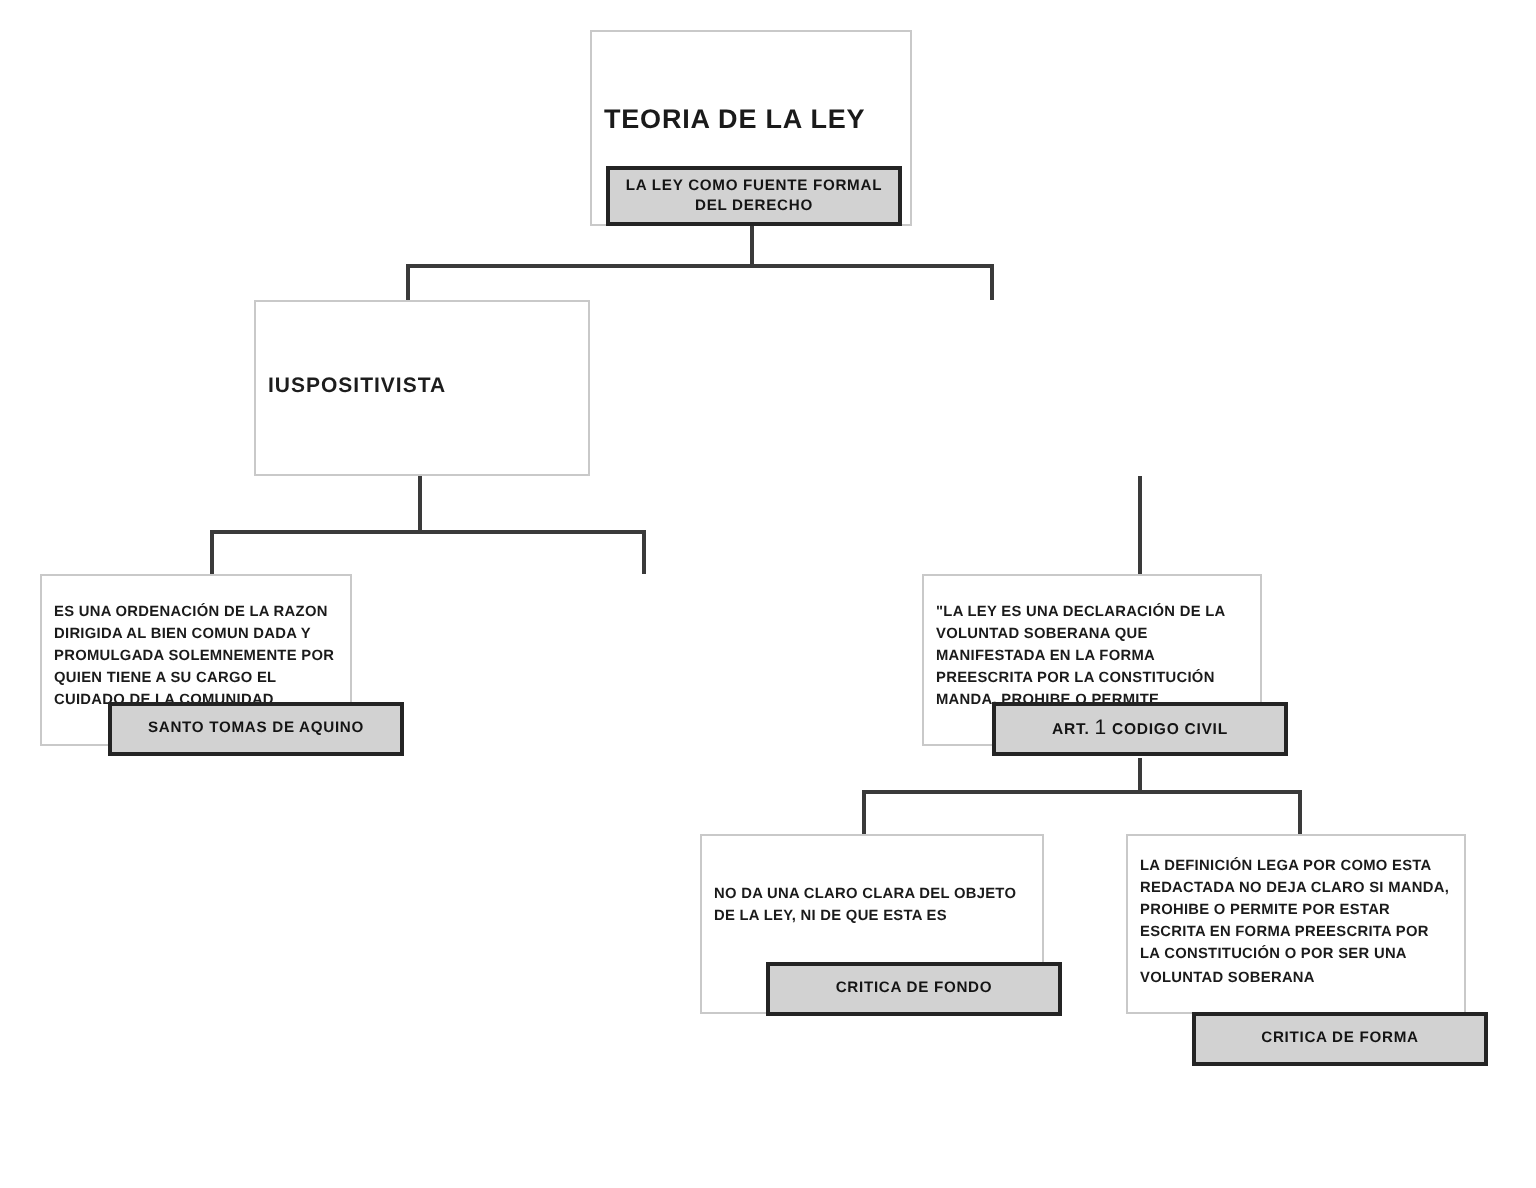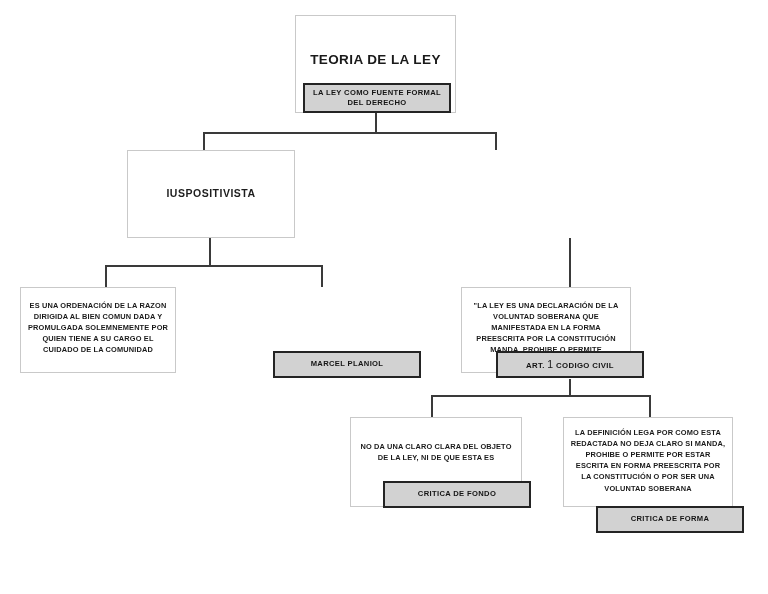--- a/index.html
+++ b/index.html
@@ -21,21 +21,20 @@
     background: #ffffff;
     border: 1px solid #c9c9c9;
     box-sizing: border-box;
     display: flex;
     align-items: flex-start;
     justify-content: center;
   }
   .wbox.center-v { align-items: center; }
 
   .wbox-text {
-    text-align: center;
     color: #161616;
     line-height: 1.32;
     letter-spacing: 0.1px;
     padding: 0 6px;
     box-sizing: border-box;
     width: 100%;
   }
 
   .title-text {
     font-size: 13.5px;
@@ -128,24 +127,24 @@
   </div>
 
   <div class="wbox center-v" style="left:127px; top:150px; width:168px; height:88px;">
     <div class="wbox-text mid-text">IUSPOSITIVISTA</div>
   </div>
 
 
   <div class="wbox" style="left:20px; top:287px; width:156px; height:86px;">
     <div class="wbox-text desc-text" style="margin-top:12px;">ES UNA ORDENACIÓN DE LA RAZON DIRIGIDA AL BIEN COMUN DADA Y PROMULGADA SOLEMNEMENTE POR QUIEN TIENE A SU CARGO EL CUIDADO DE LA COMUNIDAD</div>
   </div>
+  <div class="gbox" style="left:54px; top:351px; width:148px; height:27px;">
+    <div class="gbox-text">SANTO TOMAS DE AQUINO</div>
+  </div>
 
-  <div class="gbox" style="left:273px; top:351px; width:148px; height:27px;">
-    <div class="gbox-text">MARCEL PLANIOL</div>
-  </div>
 
   <div class="wbox" style="left:461px; top:287px; width:170px; height:86px;">
     <div class="wbox-text desc-text" style="margin-top:12px;">"LA LEY ES UNA DECLARACIÓN DE LA VOLUNTAD SOBERANA QUE MANIFESTADA EN LA FORMA PREESCRITA POR LA CONSTITUCIÓN MANDA, PROHIBE O PERMITE</div>
   </div>
   <div class="gbox" style="left:496px; top:351px; width:148px; height:27px;">
     <div class="gbox-text art"><span>ART. </span><span class="big">1</span><span> CODIGO CIVIL</span></div>
   </div>
 
   <div class="wbox" style="left:350px; top:417px; width:172px; height:90px;">
     <div class="wbox-text desc-text" style="margin-top:23px;">NO DA UNA CLARO CLARA DEL OBJETO DE LA LEY, NI DE QUE ESTA ES</div>

